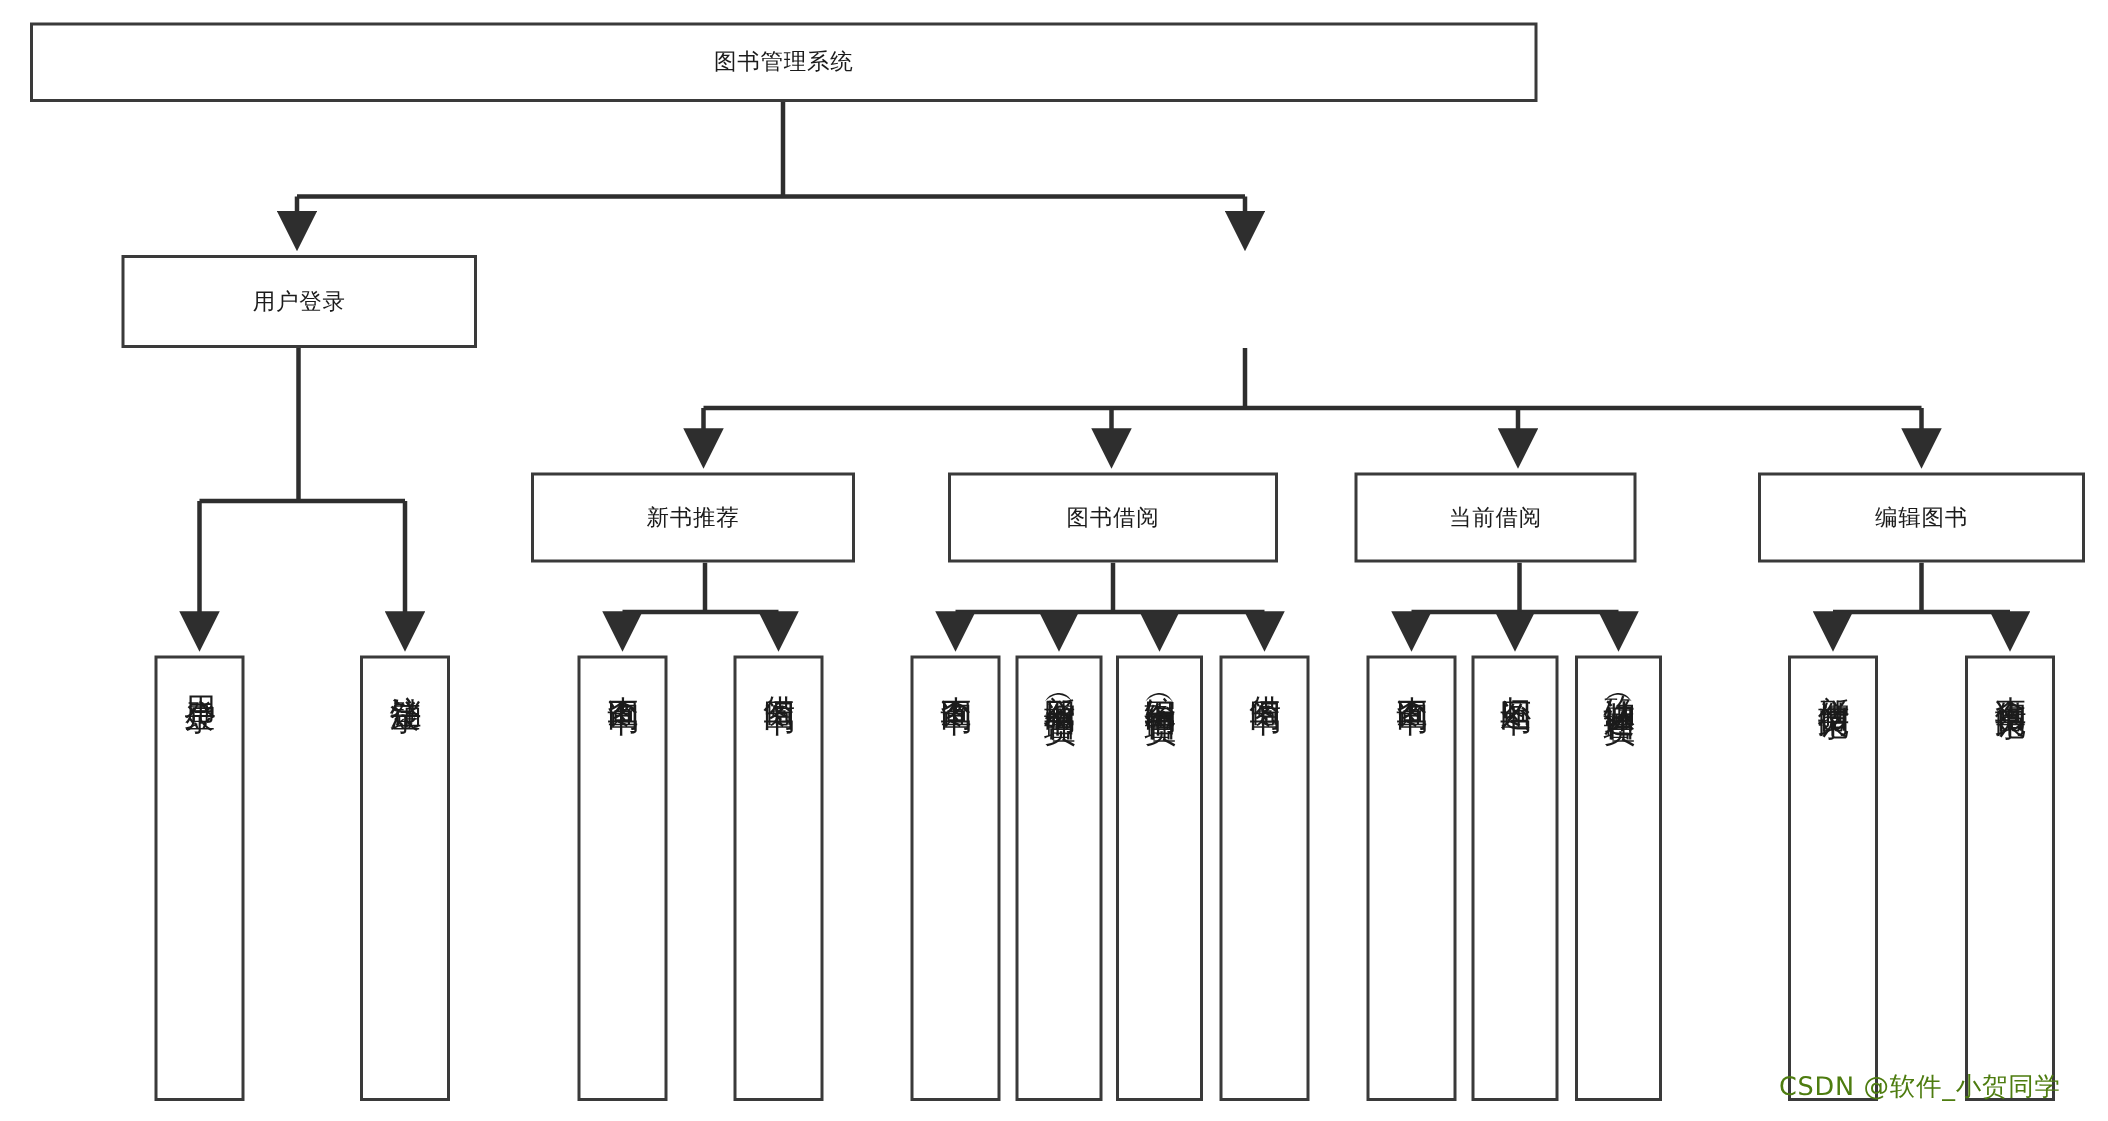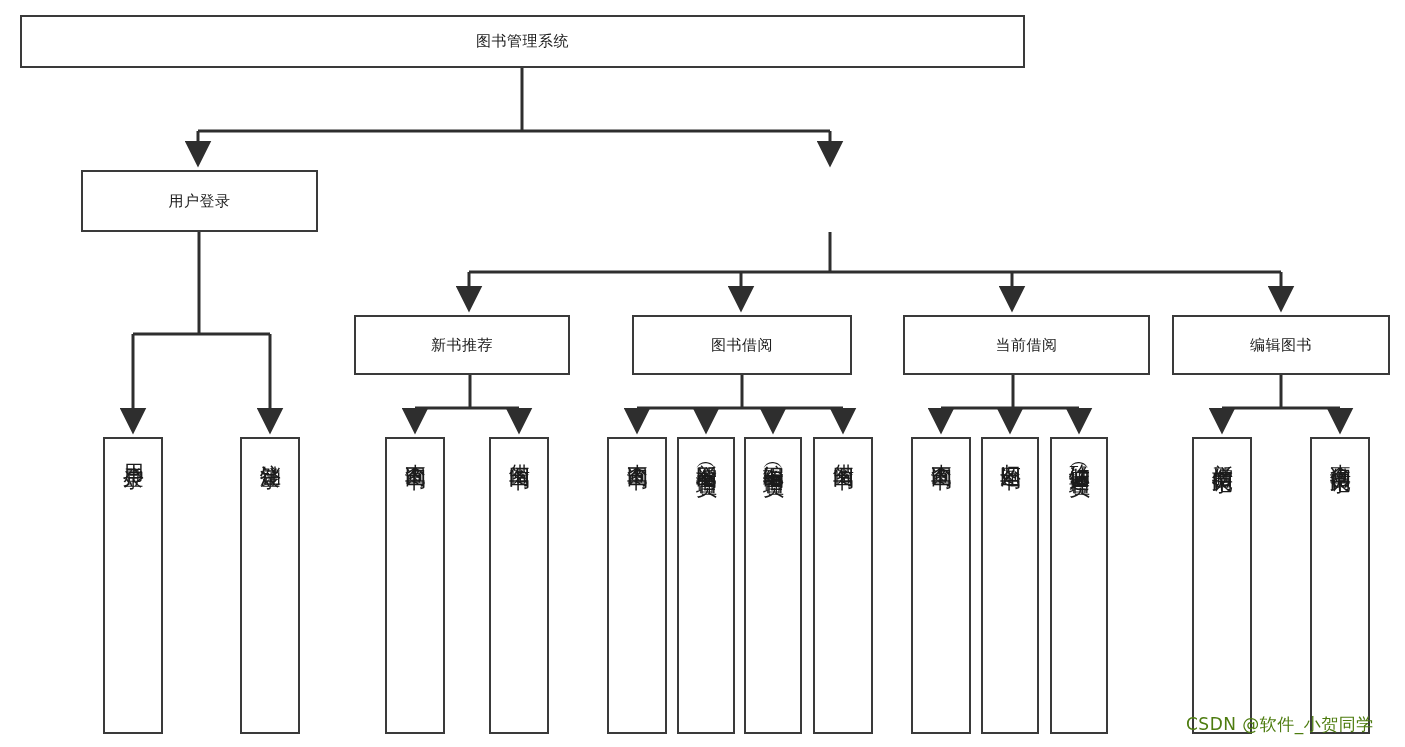--- a/index.html
+++ b/index.html
@@ -131,21 +131,21 @@
   <div class="node" style="left:81px; top:170px; width:237px; height:62px;">
     <span class="label">用户登录</span>
   </div>
 
   <div class="node" style="left:354px; top:315px; width:216px; height:60px;">
     <span class="label">新书推荐</span>
   </div>
   <div class="node" style="left:632px; top:315px; width:220px; height:60px;">
     <span class="label">图书借阅</span>
   </div>
-  <div class="node" style="left:903px; top:315px; width:247px; height:60px;">
+  <div class="node" style="left:903px; top:315px; width:188px; height:60px;">
     <span class="label">当前借阅</span>
   </div>
   <div class="node" style="left:1172px; top:315px; width:218px; height:60px;">
     <span class="label">编辑图书</span>
   </div>
 
   <div class="node leaf" style="left:103px; top:437px; width:60px; height:297px;">
     <span class="label">用户登录</span>
   </div>
   <div class="node leaf" style="left:240px; top:437px; width:60px; height:297px;">

